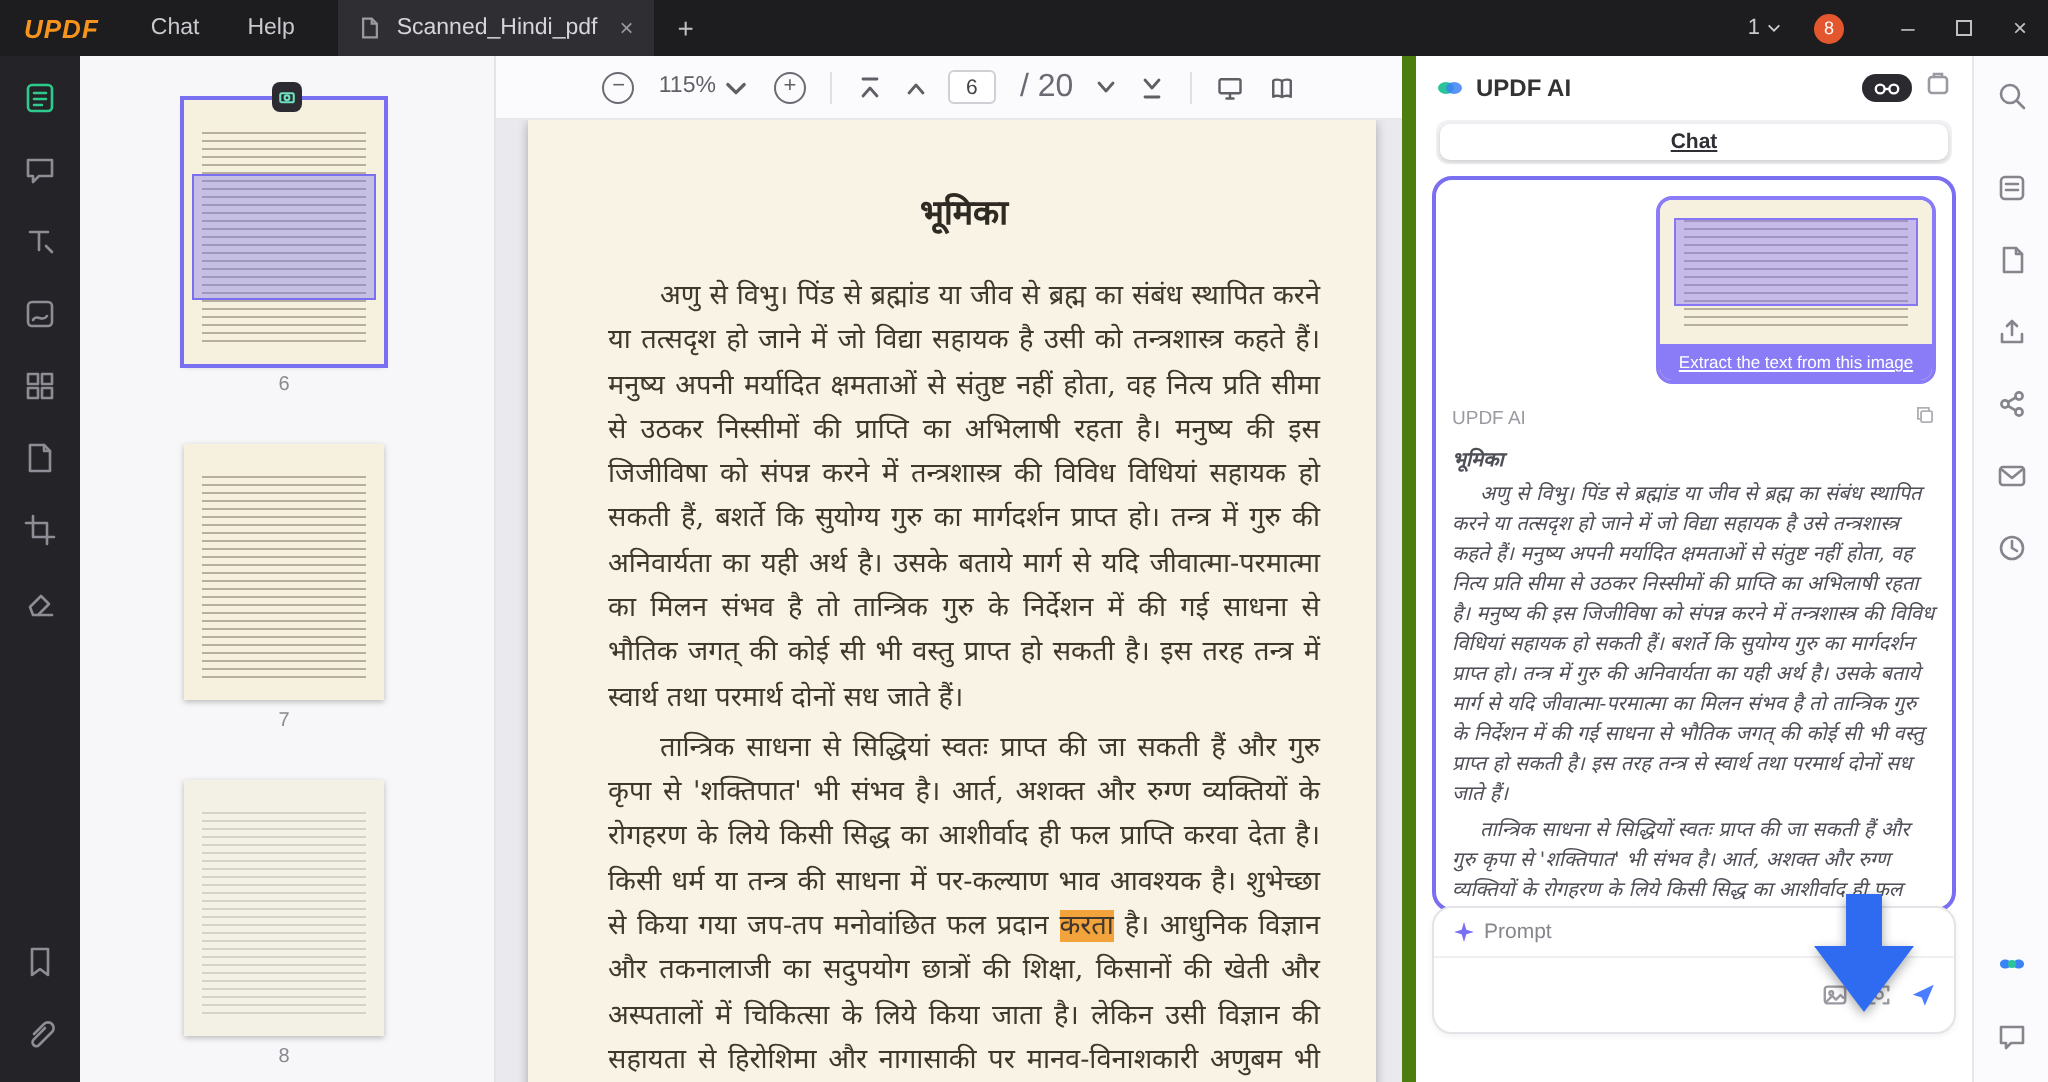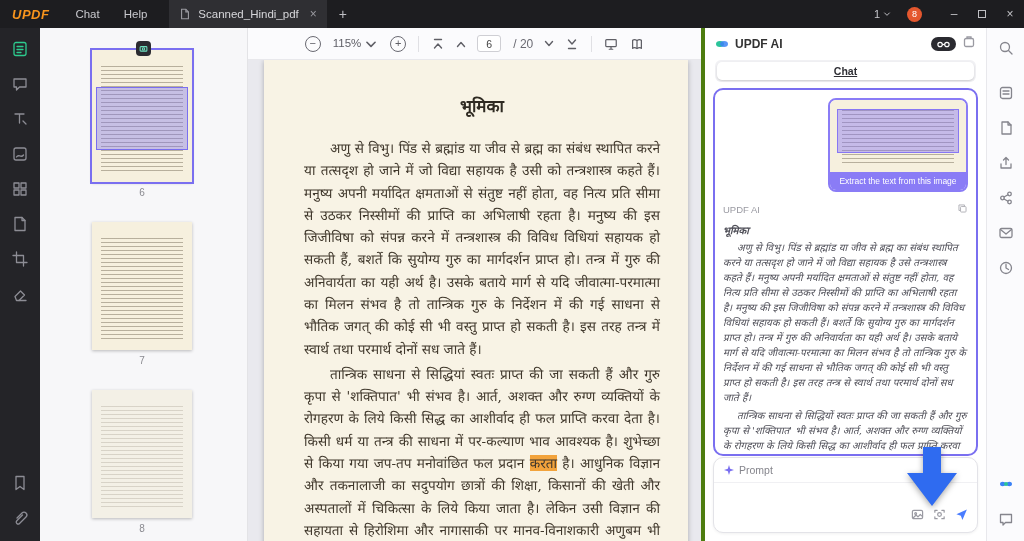--- a/index.html
+++ b/index.html
@@ -43,54 +43,54 @@
   .thumb-num { text-align:center; font-size:10px; color:#8a8a90; margin-top:5px; }
 
   
   .doc-col { flex:1; display:flex; flex-direction:column; min-width:0; }
   .doc-toolbar { height:32px; background:#fbfbfd; border-bottom:1px solid #e8e8ec; display:flex; align-items:center; justify-content:center; gap:12px; color:#5f5f66; }
   .doc-toolbar svg { width:14px; height:14px; stroke:#5f5f66; fill:none; stroke-width:1.4; stroke-linecap:round; stroke-linejoin:round; }
   .circle-btn { width:16px; height:16px; border:1.2px solid #6a6a72; border-radius:50%; font-size:11px; line-height:13px; text-align:center; color:#5f5f66; }
   .zoom-label { display:flex; align-items:flex-start; gap:3px; font-size:11.5px; }
   .tsep { width:1px; height:16px; background:#e0e0e4; }
   .page-input { width:24px; height:17px; border:1px solid #cfcfd4; border-radius:3px; text-align:center; font-size:10.5px; color:#444; background:#fff; }
-  .page-total { font-size:12px; color:#6a6a72; margin-left:3px; }
+  .page-total { font-size:16px; color:#6a6a72; margin-left:3px; }
   .nav-group { display:flex; align-items:center; gap:9px; }
 
   .canvas { flex:1; position:relative; background:#e9e9ee; overflow:hidden; }
   .page { position:absolute; left:16px; top:0; width:424px; height:516px; background:#f8f3e5; box-shadow:0 1px 5px rgba(0,0,0,.28); padding:34px 28px 0 40px; }
   .page-title { text-align:center; font-family:"DejaVu Serif", serif; font-weight:bold; font-size:17px; color:#2f2a22; margin-bottom:20px; }
   .page p { font-family:"DejaVu Serif", serif; font-size:13.6px; line-height:1.64; text-align:justify; color:#40382c; text-indent:26px; margin-bottom:3px; }
   .hl { background:#f2a33c; }
 
   
-  .ai-panel { width:285px; background:#fff; border-left:4px solid #4d7c0f; position:relative; }
+  .ai-panel { width:285px; background:#fff; border-left:7px solid #4d7c0f; position:relative; }
   .ai-header { height:32px; display:flex; align-items:center; gap:6px; padding:0 10px; }
   .ai-title { font-size:12px; font-weight:bold; color:#333; }
   .goggles-pill { margin-left:auto; width:25px; height:14px; background:#2a2a30; border-radius:7px; display:flex; align-items:center; justify-content:center; }
   .goggles-pill svg { width:17px; height:9px; stroke:#fff; fill:none; stroke-width:1.4; }
   .hdr-ic svg { width:14px; height:14px; stroke:#9a9aa2; fill:none; stroke-width:1.3; stroke-linecap:round; }
   .ai-tabs { margin:0 10px; height:22px; background:#f1f1f4; border-radius:6px; display:flex; padding:2px; }
   .tab-seg { flex:1; display:flex; align-items:center; justify-content:center; font-size:10.5px; color:#6a6a72; border-radius:5px; }
   .tab-seg.selected { background:#fff; color:#2f2f35; font-weight:bold; box-shadow:0 1px 2px rgba(0,0,0,.15);text-decoration:underline; }
 
   .chat-box { position:absolute; left:8px; right:8px; top:60px; height:368px; border:2px solid #7a6ff0; border-radius:10px; background:#fff; padding:8px; overflow:hidden; }
   .user-msg { width:140px; margin-left:auto; border:2px solid #8a7cf6; border-radius:8px; overflow:hidden; }
   .user-img { position:relative; height:72px; background:#f6f0de; }
   .img-overlay { position:absolute; left:5%; right:5%; top:12%; height:62%; background:rgba(128,112,245,.42); border:1px solid rgba(128,112,245,.9); }
-  .user-caption { background:#8a7cf6; color:#fff; font-size:8.5px; padding:4px 5px; text-align:center; line-height:1.2; }
+  .user-caption { background:#8a7cf6; color:#fff; font-size:8.5px; padding:4px 5px; text-align:center; line-height:1.2;text-decoration:underline; }
   .resp-head { display:flex; align-items:center; margin-top:8px; }
   .resp-author { font-size:9.5px; color:#9a9aa2; }
   .copy-icon { margin-left:auto; }
   .copy-icon svg { width:11px; height:11px; stroke:#b0b0b6; fill:none; stroke-width:1.2; }
   .resp-text { margin-top:5px; font-family:"DejaVu Serif", serif; font-style:italic; font-size:10px; line-height:1.5; color:#4f4f58; }
   .resp-text .rt { font-weight:bold; margin-bottom:2px; }
   .resp-text p { text-indent:14px; margin-bottom:3px; }
 
-  .prompt-box { position:absolute; left:8px; right:8px; bottom:8px; height:76px; border:1px solid #e3e3e8; border-radius:10px; background:#fff; box-shadow:0 1px 3px rgba(0,0,0,.06); }
+  .prompt-box { position:absolute; left:8px; right:8px; bottom:24px; height:64px; border:1px solid #e3e3e8; border-radius:10px; background:#fff; box-shadow:0 1px 3px rgba(0,0,0,.06); }
   .prompt-head { display:flex; align-items:center; gap:5px; padding:6px 10px; border-bottom:1px solid #f0f0f3; }
   .prompt-head svg { width:10px; height:10px; fill:#7a6ff0; }
   .prompt-label { font-size:10.5px; color:#85858c; }
   .ask-input { border:none; outline:none; width:62%; font-size:10.5px; color:#555; padding:8px 10px; font-family:"Liberation Sans", sans-serif; background:transparent; }
   .ask-input::placeholder { color:#b8b8be; }
   .prompt-icons { position:absolute; right:9px; bottom:7px; display:flex; align-items:center; gap:9px; }
   .prompt-icons svg { width:13px; height:13px; stroke:#9a9aa2; fill:none; stroke-width:1.3; stroke-linecap:round; stroke-linejoin:round; }
   .prompt-icons .send svg { stroke:none; fill:#4a7dff; }
 
   

